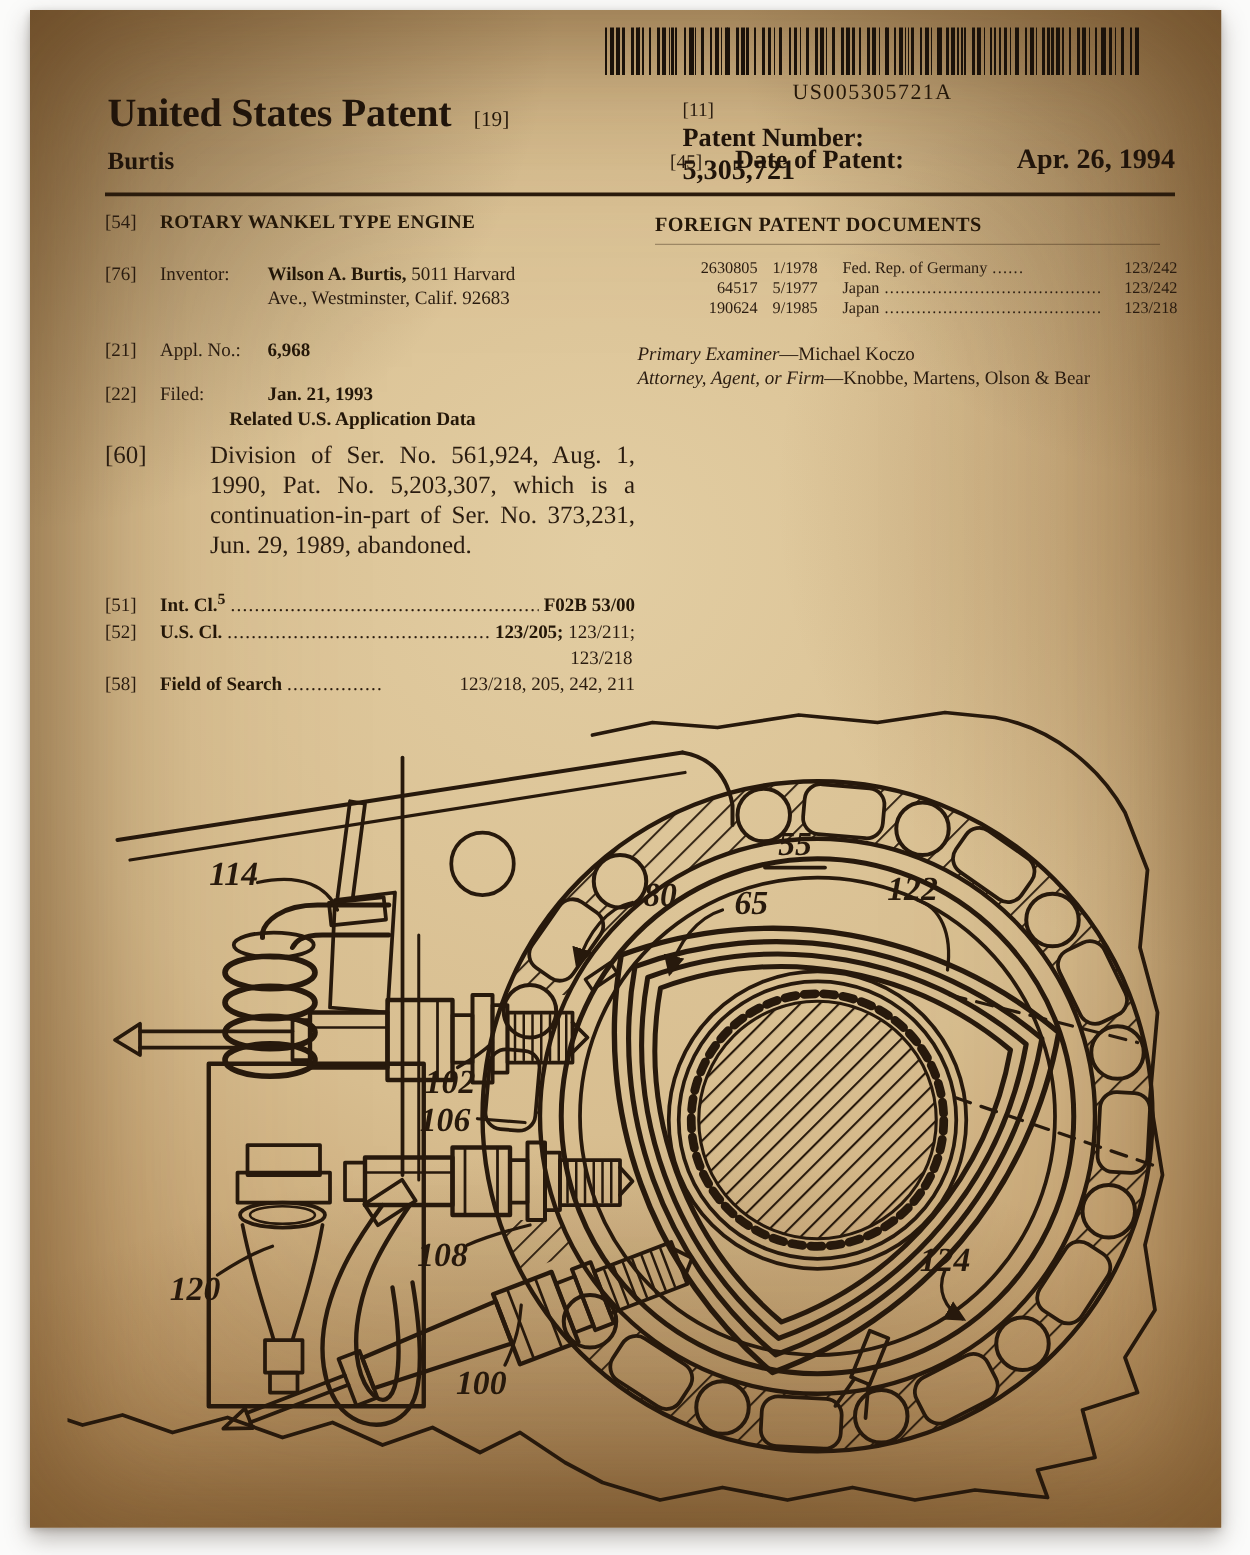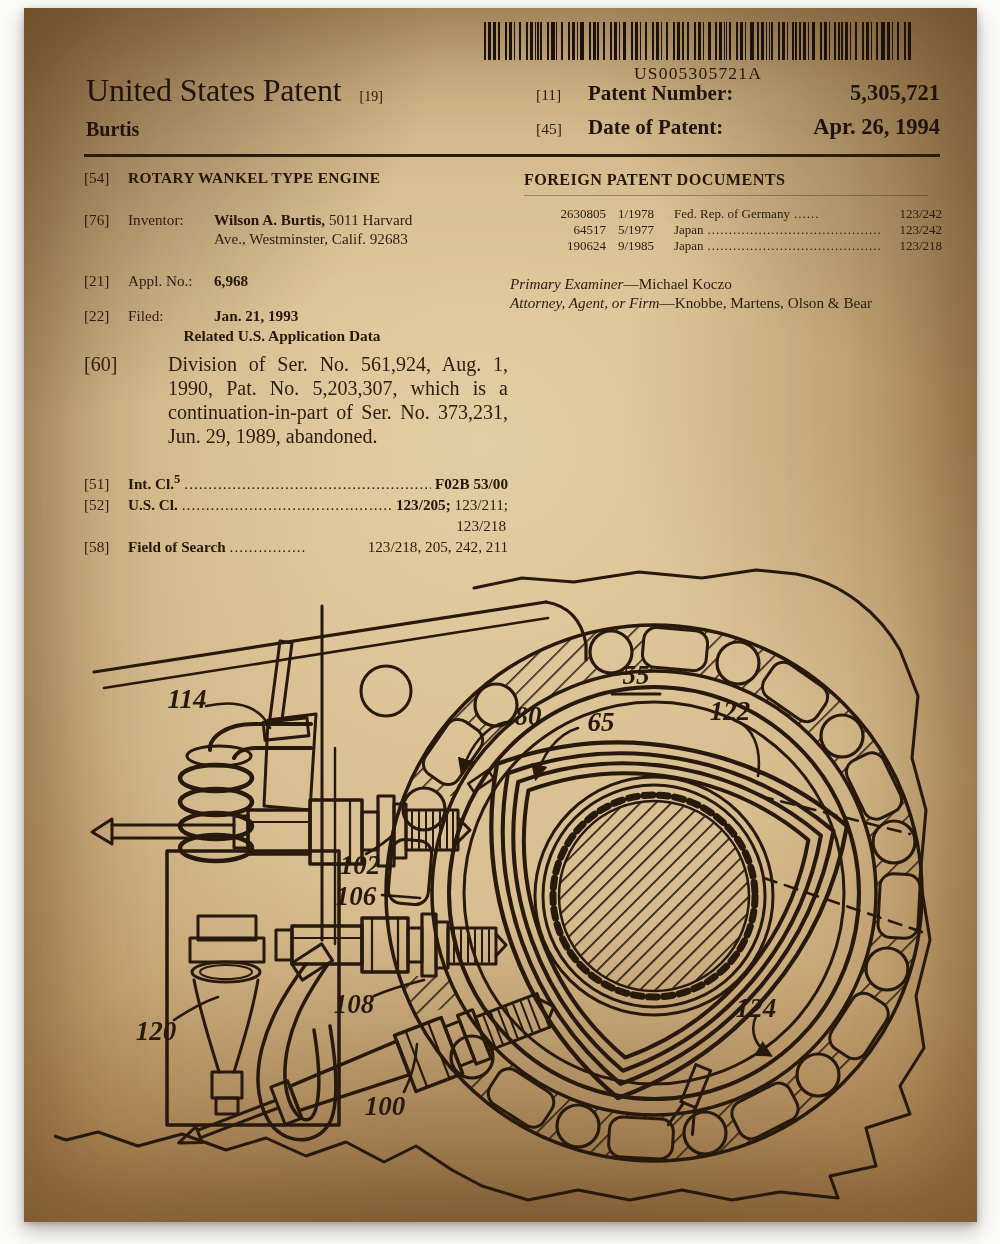--- a/index.html
+++ b/index.html
@@ -28,25 +28,25 @@
 
   
   .barcode{left:460px;top:14px;width:428px;height:38px;
     background-image:
       repeating-linear-gradient(90deg,#1b120a 0 2px,transparent 2px 4px,#1b120a 4px 7px,transparent 7px 9px,#1b120a 9px 10px,transparent 10px 14px,#1b120a 14px 16px,transparent 16px 21px),
       repeating-linear-gradient(90deg,transparent 0 10px,#1b120a 10px 12px,transparent 12px 27px,#1b120a 27px 28px,transparent 28px 43px);
   }
   .barcode-label{left:460px;top:55px;width:428px;text-align:center;
     font-size:17.5px;letter-spacing:1.2px;color:#241709;}
   .title-row{left:62px;top:64px;white-space:nowrap;}
-  .us-title{font-size:32px;font-weight:normal;letter-spacing:-.2px;color:#20140a;margin-top:11px;}
-  .bracket19{font-size:14px;margin-left:14px;color:#241709;text-align:right;}
+  .us-title{font-size:32px;font-weight:bold;letter-spacing:-.2px;color:#20140a;margin-top:11px;}
+  .bracket19{font-size:17px;margin-left:14px;color:#241709;text-align:right;}
   .surname{left:62px;top:110px;font-size:20px;font-weight:bold;color:#20140a;}
   .hdr-field{left:512px;width:404px;display:flex;align-items:baseline;}
-  .hf1{top:72px;} .hf2{top:106px;}
+  .hf1{top:72px;flex-direction:column;} .hf2{top:106px;}
   .hf-bracket{width:42px;font-size:15.5px;flex:none;}
   .hf-label{font-size:21px;font-weight:bold;flex:none;margin-left:10px;color:#20140a;}
   .hf-value{flex:1;text-align:right;font-size:22.5px;font-weight:bold;color:#20140a;}
   .hdr-rule{left:60px;top:146px;width:856px;height:3px;background:#2a1b0c;}
 
   
   .col-left{left:60px;top:160px;width:424px;font-size:15.2px;line-height:1.24;}
   .col-right{left:486px;top:162px;width:432px;font-size:15.2px;line-height:1.24;}
   .pr{display:flex;align-items:baseline;}
   .code{width:44px;flex:none;}

